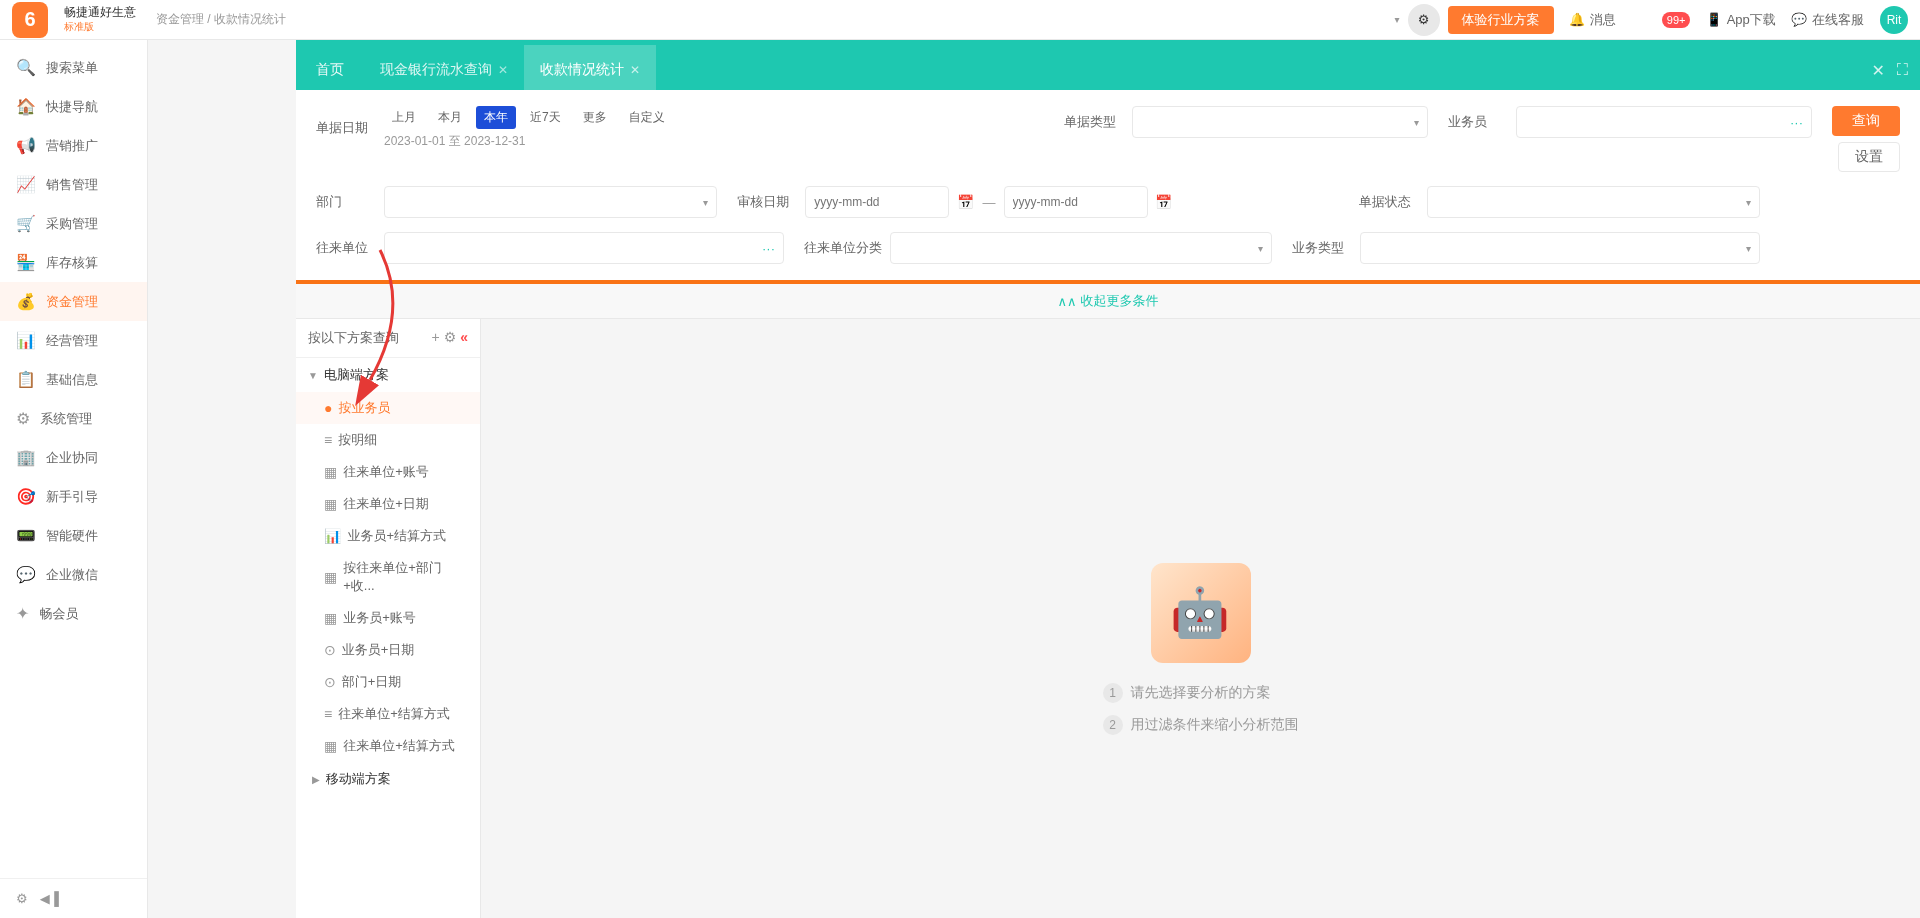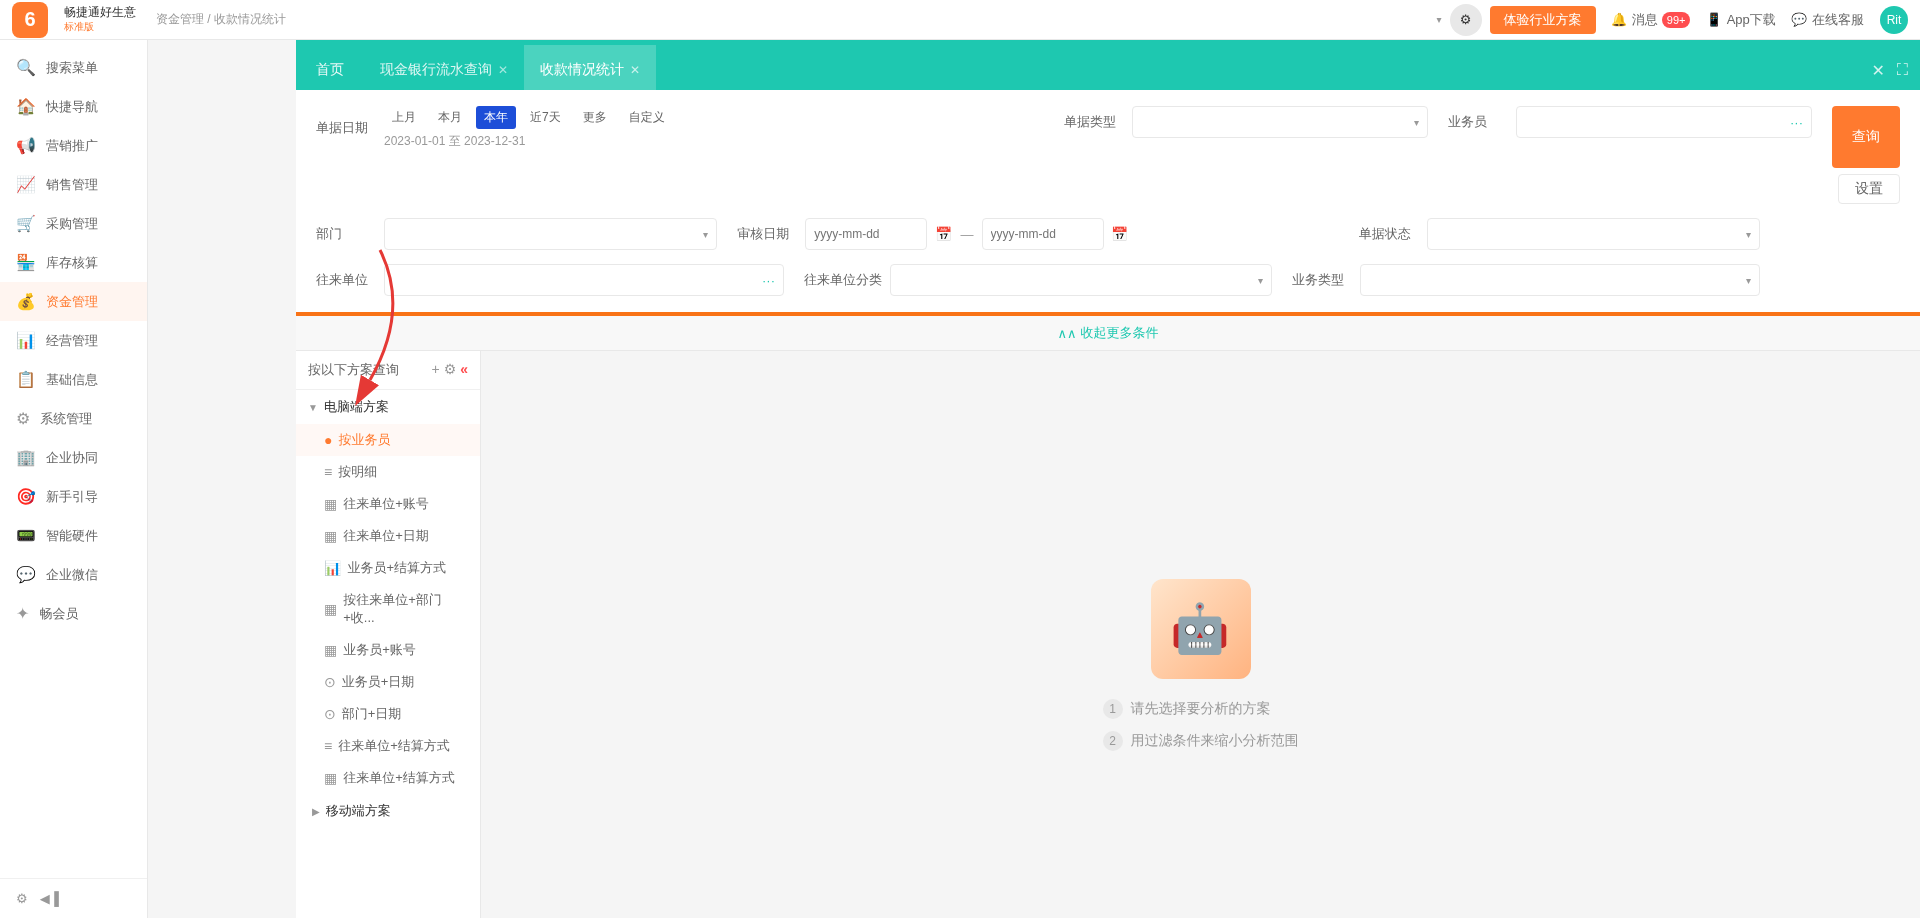--- a/index.html
+++ b/index.html
@@ -16,20 +16,21 @@
     .header-action { display: flex; align-items: center; gap: 4px; color: #666; cursor: pointer; font-size: 13px; }
     .badge {
       background: #ff4d4f;
       color: #fff;
       border-radius: 10px;
       padding: 0 5px;
       font-size: 11px;
       min-width: 18px;
       text-align: center;
       line-height: 16px;
+      margin-left: 42px;
     }
     .badge.plus::after { content: '+'; }
     .chevron-icon { font-size: 10px; color: #999; cursor: pointer; }
 
     
     .sidebar {
       position: fixed;
       top: 0; left: 0;
       width: 148px;
       height: 100vh;
@@ -184,35 +185,35 @@
     .date-shortcut.active {
       background: #1d4ed8;
       color: #fff;
     }
     .date-range-text { font-size: 12px; color: #999; }
     .query-btn {
       background: #ff7a2f;
       color: #fff;
       border: none;
       border-radius: 4px;
-      padding: 22px 20px;
+      padding: 6px 20px;
       cursor: pointer;
       font-size: 14px;
     }
     .setting-btn {
       background: #fff;
       color: #666;
       border: 1px solid #e8e8e8;
       border-radius: 4px;
       padding: 5px 16px;
       cursor: pointer;
       font-size: 14px;
     }
     .date-input {
-      width: 122px;
+      width: 144px;
       height: 32px;
       border: 1px solid #e8e8e8;
       border-radius: 4px;
       padding: 0 8px;
       font-size: 12px;
       color: #a16207;
     }
     .date-sep { color: #999; }
     .calendar-icon { color: #ccc; font-size: 14px; cursor: pointer; }
     .ellipsis-btn { color: #1ec8b0; cursor: pointer; }

